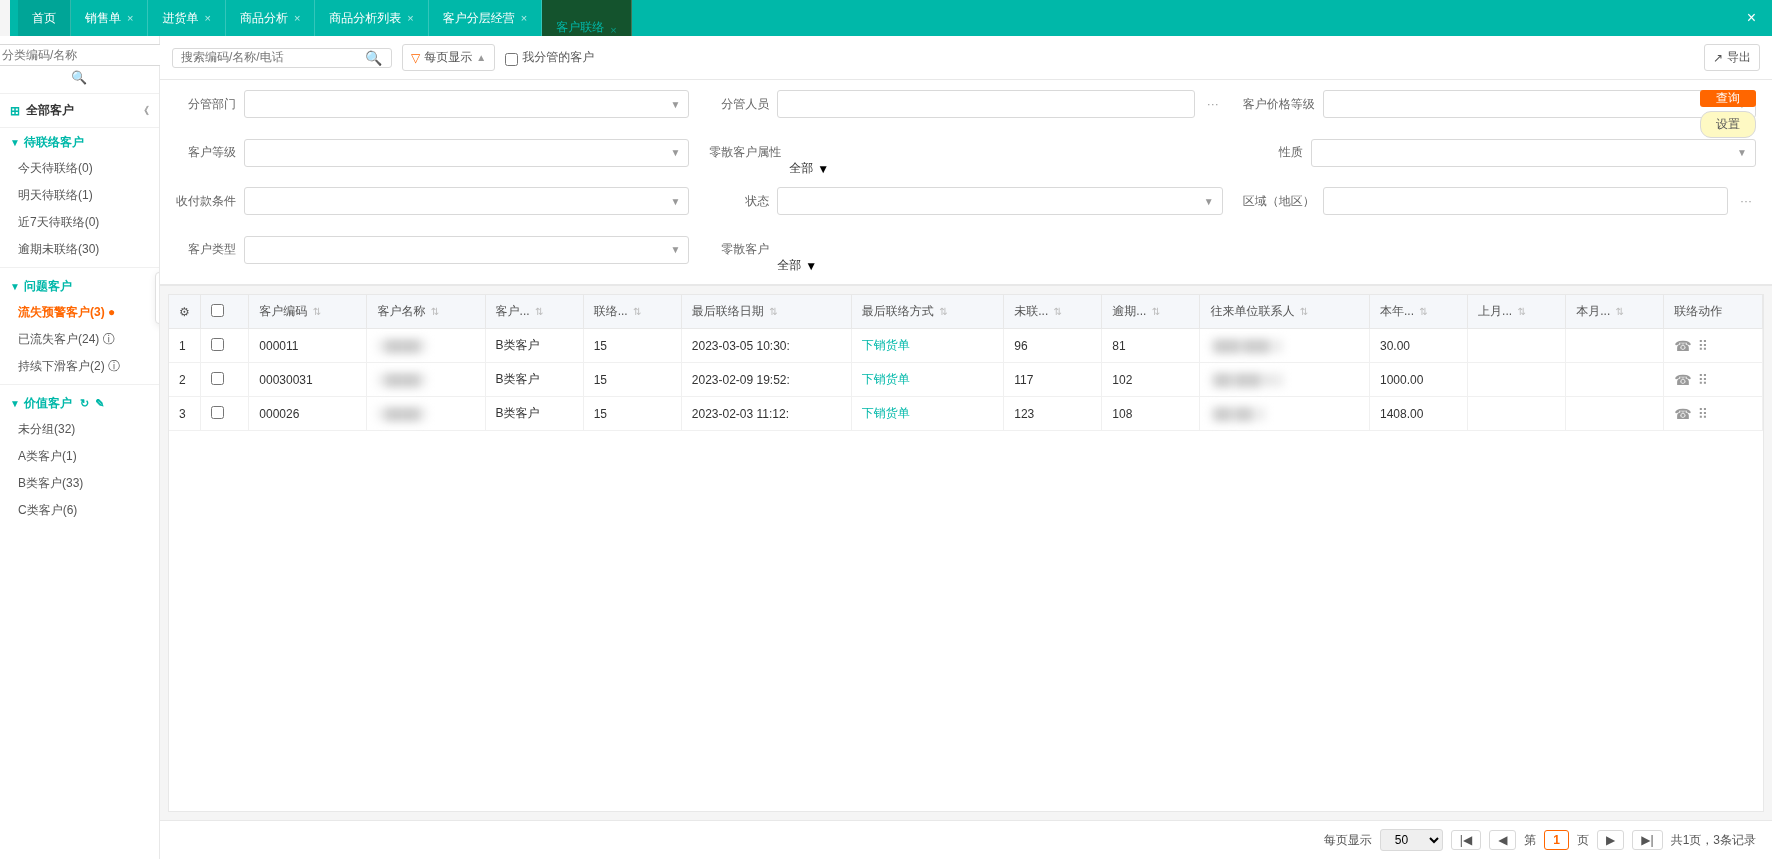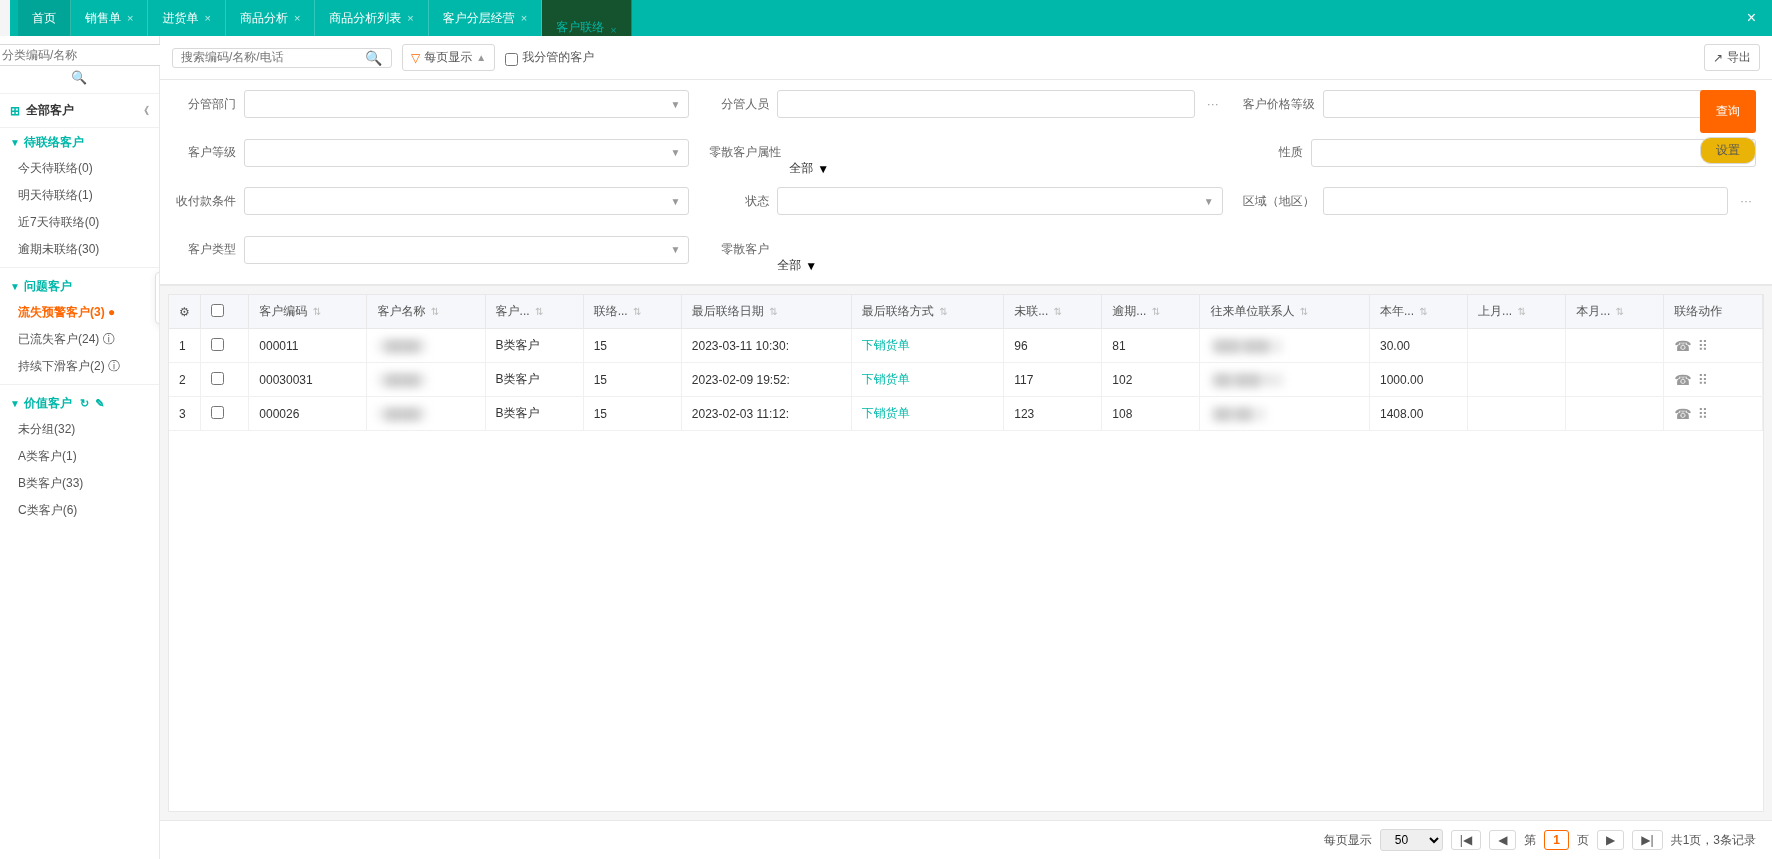--- a/index.html
+++ b/index.html
@@ -235,26 +235,26 @@
       top: 10px;
       display: flex;
       flex-direction: column;
       gap: 4px;
     }
     .btn-query {
       background: #ff6600;
       color: #fff;
       border: none;
       border-radius: 3px;
-      padding: 13px 16px;
+      padding: 0 16px;
       cursor: pointer;
       font-size: 12px;
     }
     .btn-settings {
-      background: #eab308;
+      background: #fef9c3;
       color: #555;
       border: 1px solid #d9d9d9;
       border-radius: 11px;
       padding: 4px 14px;
       cursor: pointer;
       font-size: 12px;
     }
     .more-dots { color: #999; cursor: pointer; padding: 0 4px; }
 
     
@@ -572,21 +572,21 @@
           </tr>
         </thead>
         <tbody id="table-body">
         <tr>
     <td>1</td>
     <td><input type="checkbox" style=""></td>
     <td>000011</td>
     <td><span style="filter:blur(4px);color:#ccc;background:#eee;border-radius:2px;padding:0 8px;">████</span></td>
     <td>B类客户</td>
     <td>15</td>
-    <td>2023-03-11 10:30:</td>
+    <td>2023-03-05 10:30:</td>
     <td><a class="link-text" href="#">下销货单</a></td>
     <td>96</td>
     <td>81</td>
     <td><span style="filter:blur(4px);color:#ccc;background:#eee;border-radius:2px;padding:0 4px;">███ ███...</span></td>
     <td>30.00</td>
     <td></td>
     <td></td>
     <td>
       <div class="action-icons">
         <span class="action-icon" title="联络">☎</span>

